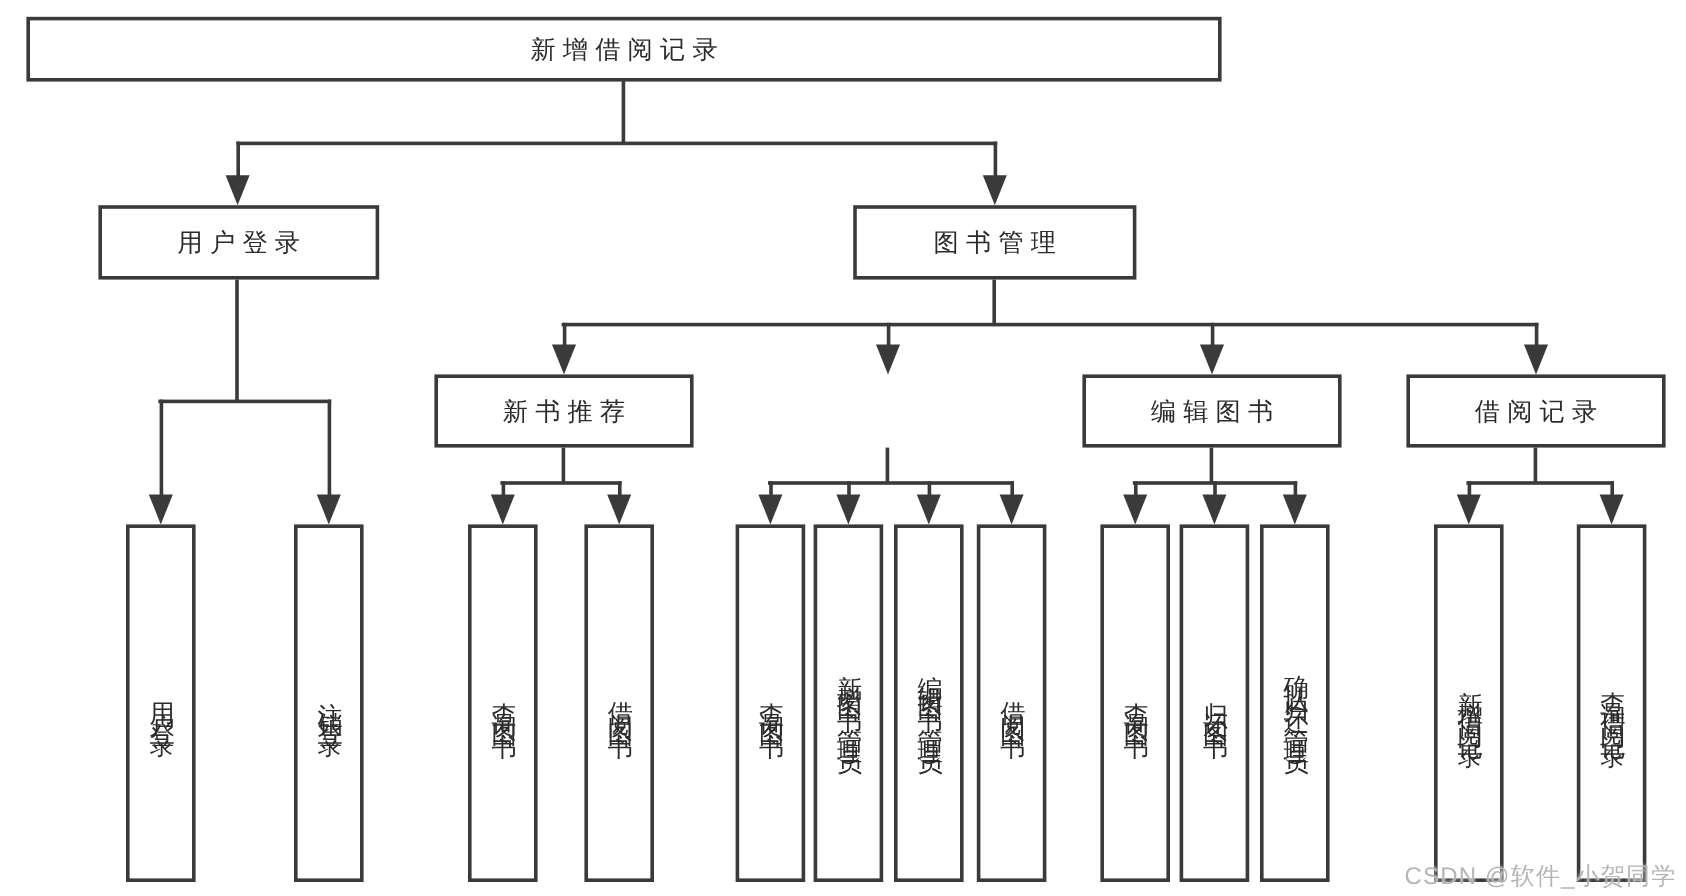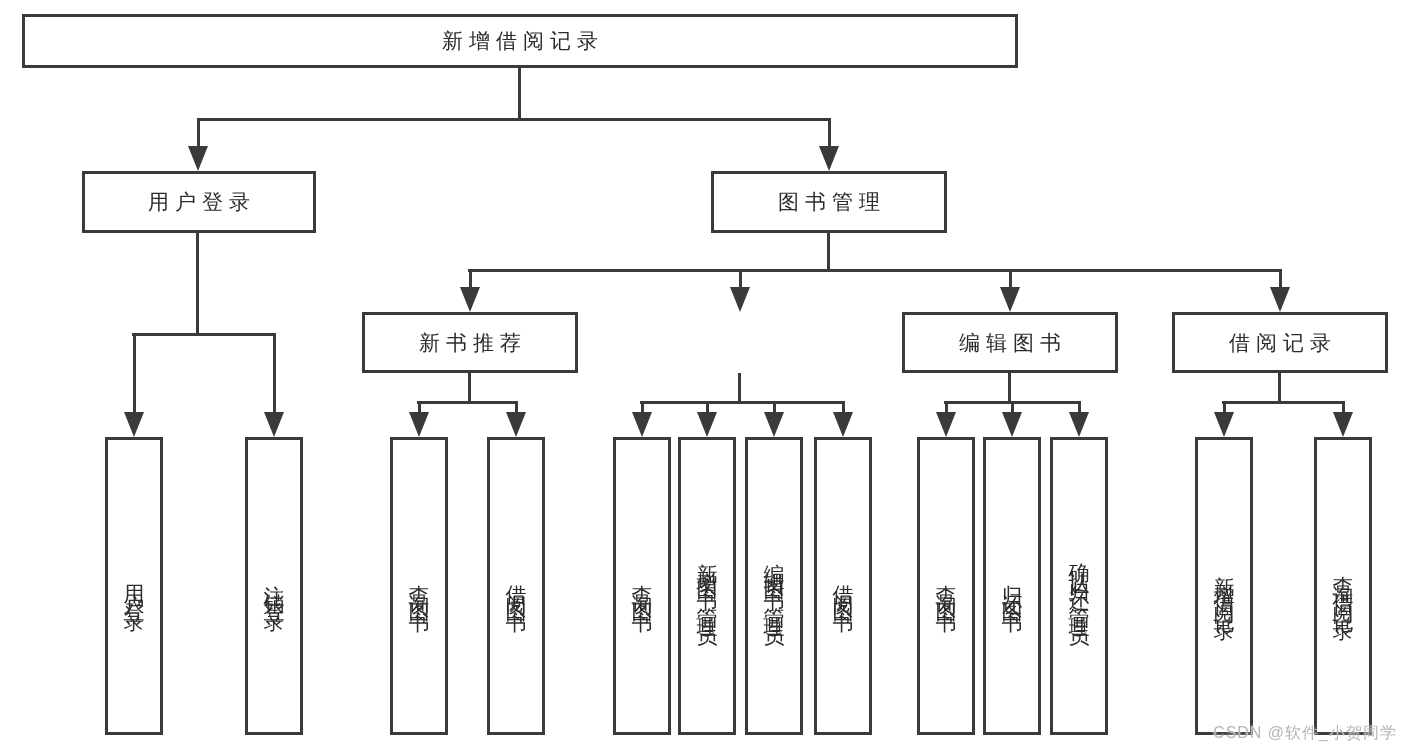--- a/index.html
+++ b/index.html
@@ -58,21 +58,21 @@
     left: 0; bottom: 0;
     width: 0; height: 0;
     border-left: 10px solid transparent;
     border-right: 10px solid transparent;
     border-top: 25px solid #3a3a3a;
   }
   .watermark {
     position: absolute;
     right: 8px;
     bottom: 3px;
-    font-size: 16px;
+    font-size: 20px;
     color: #b5b5b5;
     letter-spacing: 1px;
     text-shadow: 0 0 3px #ffffff;
     z-index: 10;
     white-space: nowrap;
   }
 </style>
 </head>
 <body>
 

